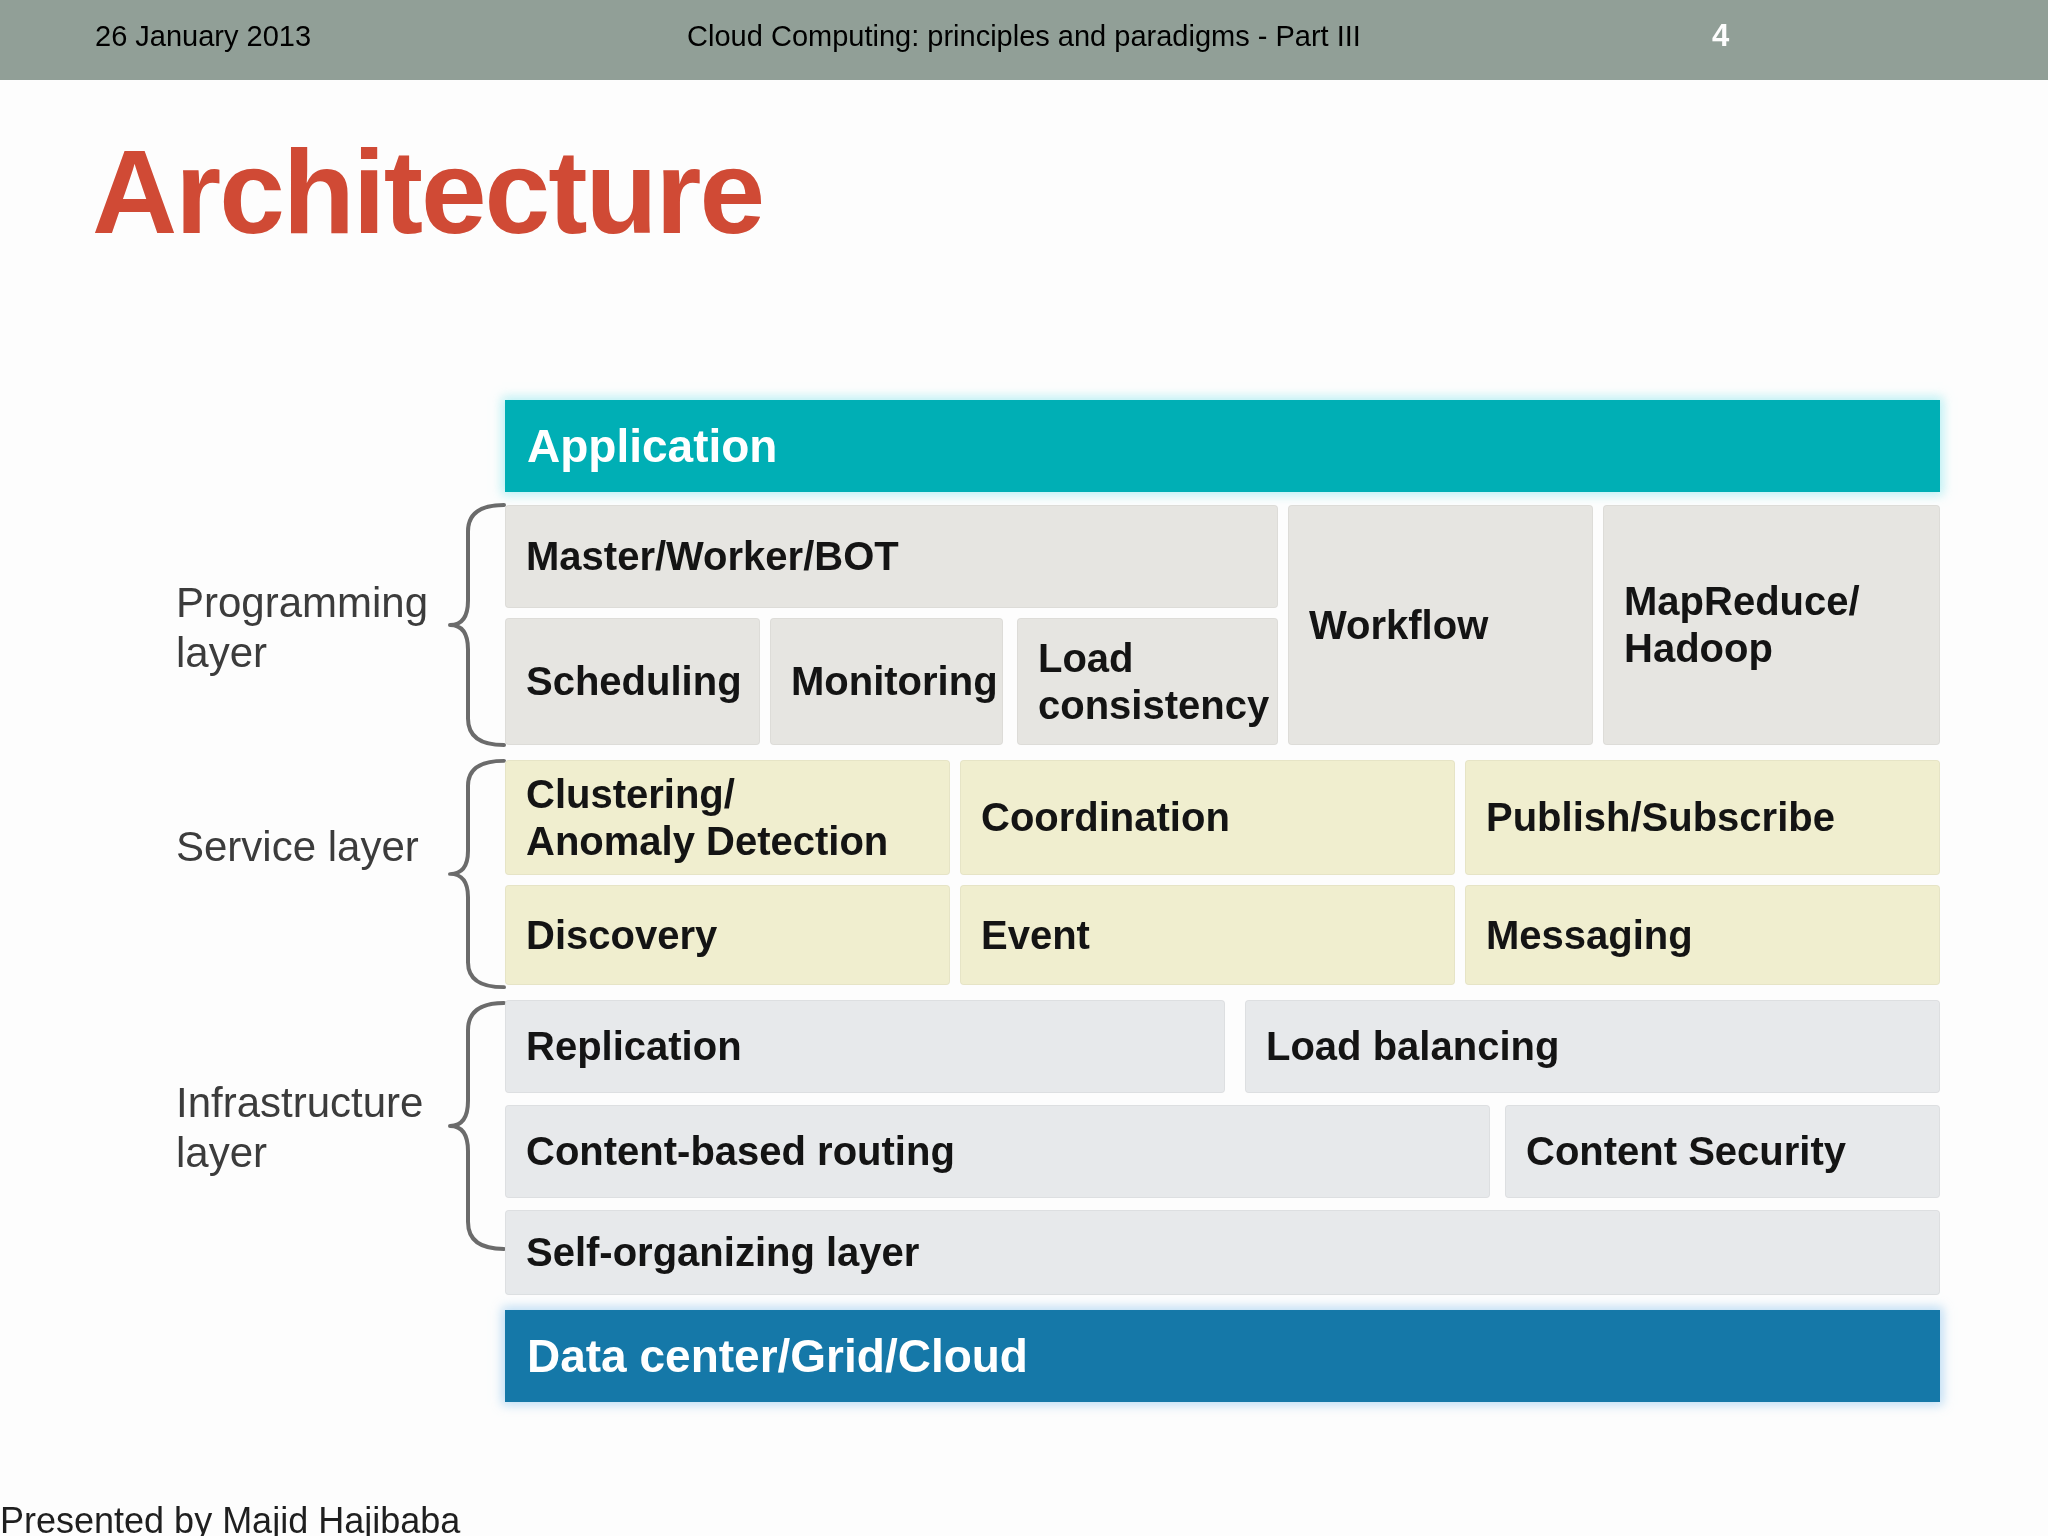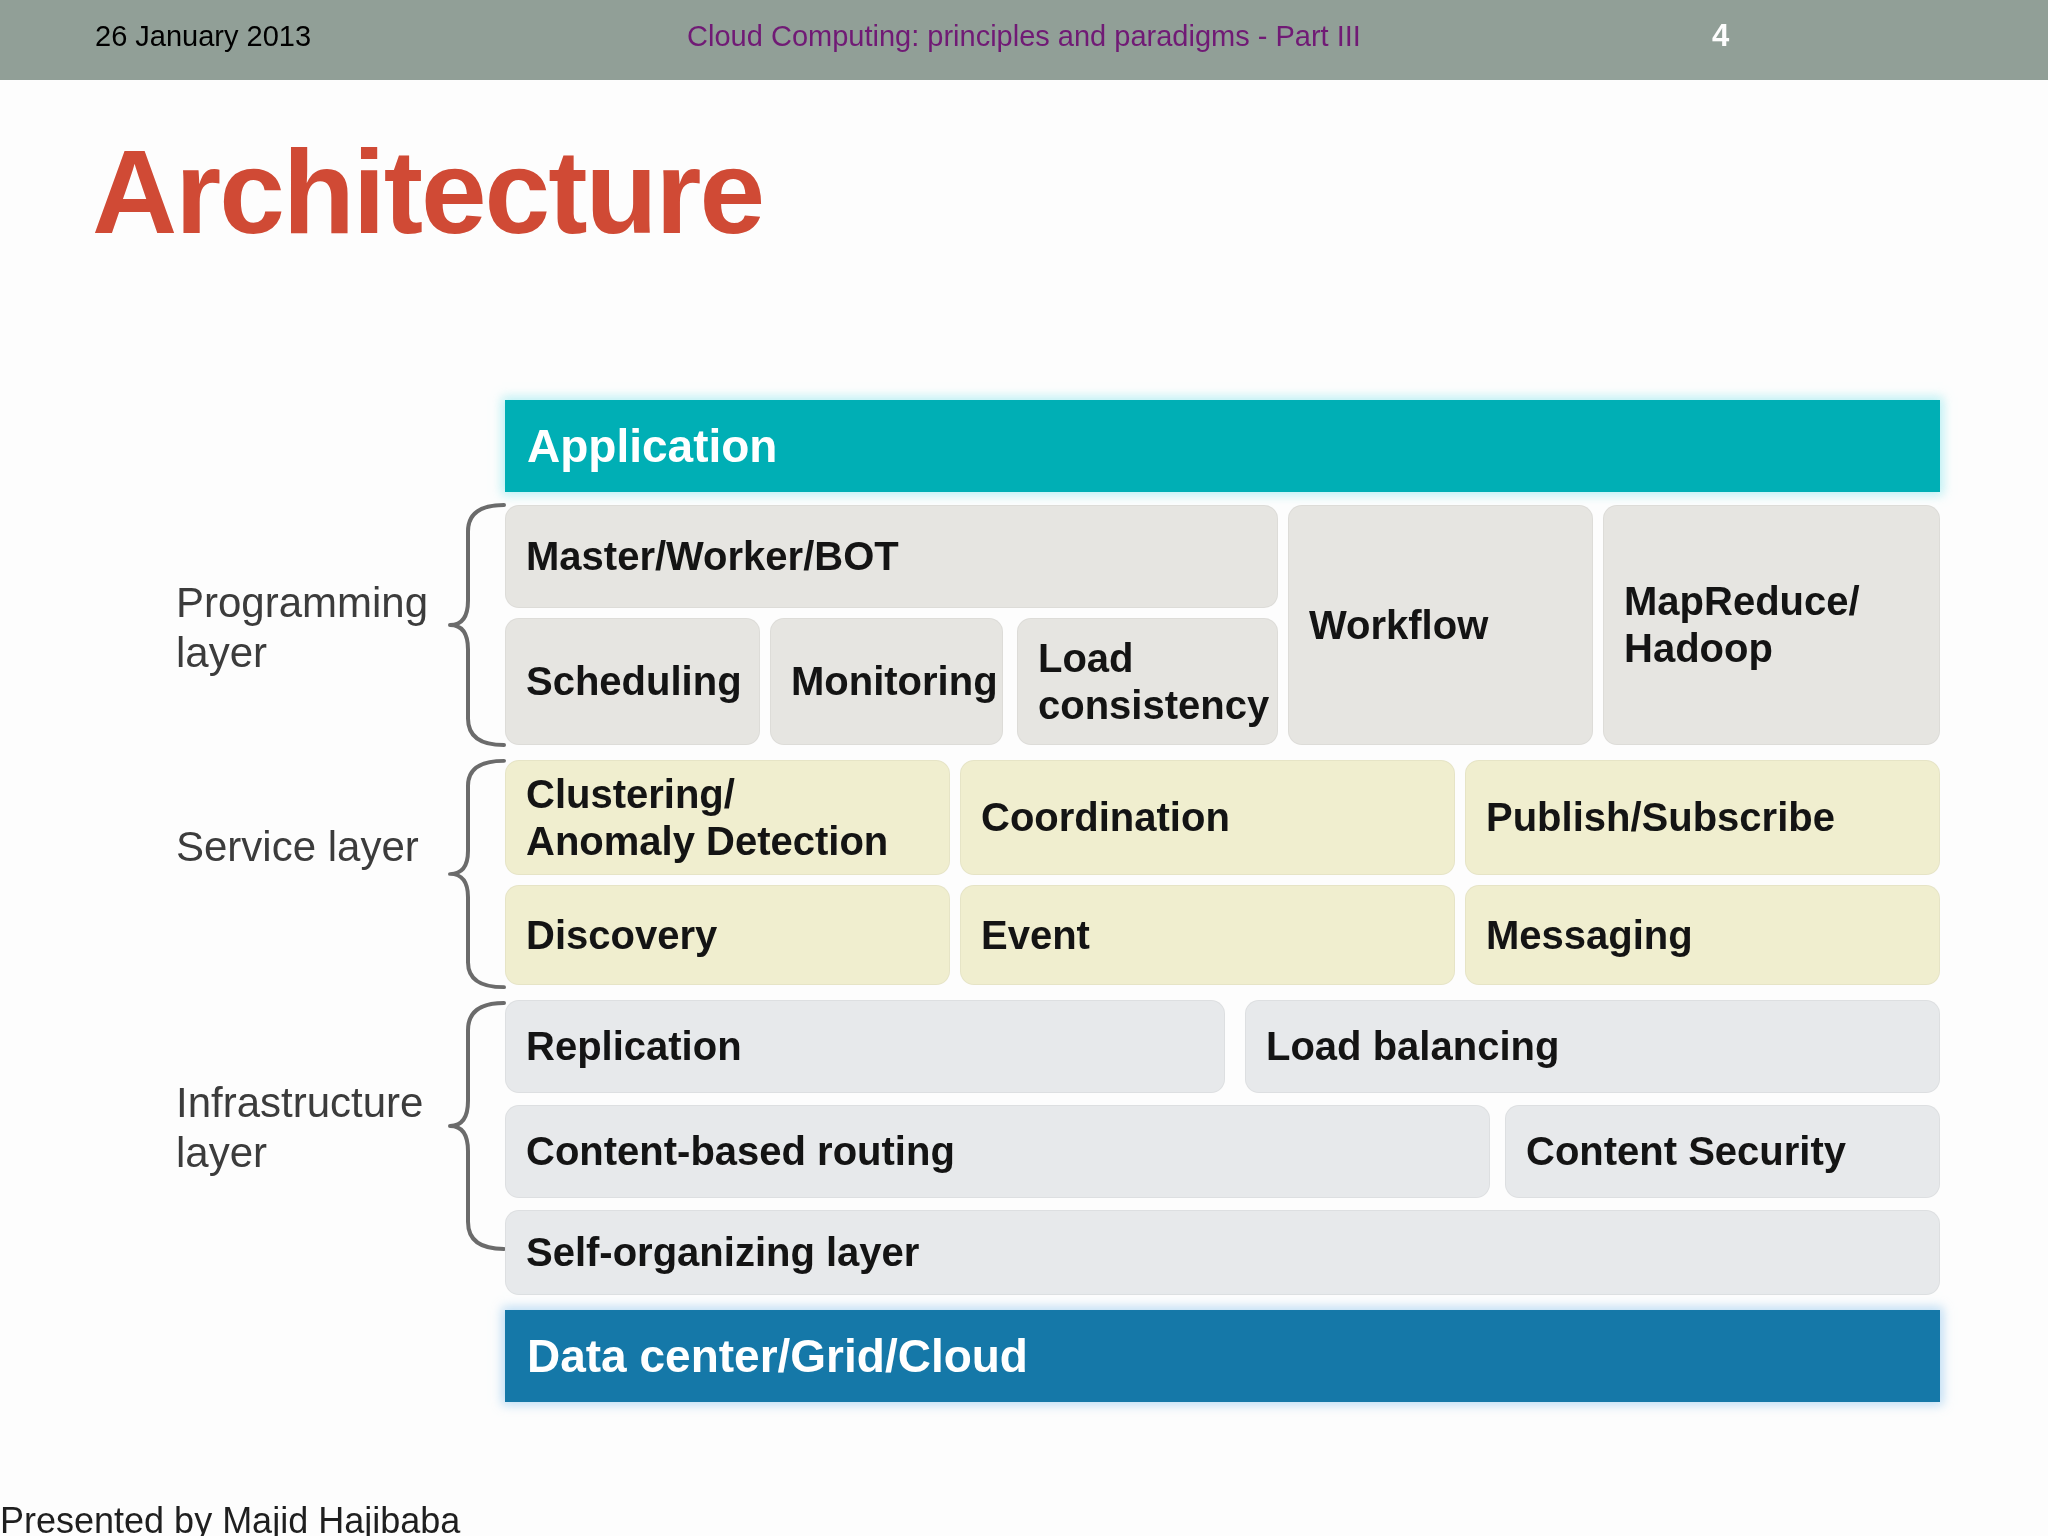--- a/index.html
+++ b/index.html
@@ -27,21 +27,21 @@
   .header{
     position:absolute;left:0;top:0;width:2048px;height:80px;
     background:var(--header-bg);
   }
   .header .date{
     position:absolute;left:95px;top:0;height:80px;line-height:72px;
     font-size:29px;color:#000000;
   }
   .header .htitle{
     position:absolute;left:0;width:2048px;top:0;height:80px;line-height:72px;
-    text-align:center;font-size:29px;color:#701a75;
+    text-align:center;font-size:29px;color:#000000;
   }
   .header .pagenum{
     position:absolute;left:1712px;top:0;height:80px;line-height:72px;
     font-size:31px;font-weight:bold;color:#fdfdfd;
   }
   
   .slide-title{
     position:absolute;left:92px;top:124px;
     font-size:118px;font-weight:bold;letter-spacing:-2px;
     color:var(--title-color);
@@ -53,21 +53,21 @@
     display:flex;align-items:center;padding-left:22px;
     font-size:46px;font-weight:bold;color:#ffffff;
   }
   .bar.app{top:0;background:var(--teal);box-shadow:0 0 10px 3px rgba(160,235,240,.75);}
   .bar.dc{top:910px;background:var(--blue);box-shadow:0 0 10px 3px rgba(160,205,240,.7);}
   .block{
     position:absolute;
     display:flex;flex-direction:column;justify-content:center;
     padding-left:20px;padding-right:8px;
     font-size:40px;font-weight:bold;color:var(--block-text);
-    line-height:47px;border-radius:14px;
+    line-height:47px;border-radius:4px;
     border:1px solid rgba(0,0,0,0.04);
   }
   .block.prog{background:var(--prog-block);}
   .block.svc{background:var(--service-block);}
   .block.infra{background:var(--infra-block);}
   
   .b-master{left:0;top:105px;width:773px;height:103px;}
   .b-sched{left:0;top:218px;width:255px;height:127px;}
   .b-mon{left:265px;top:218px;width:233px;height:127px;}
   .b-task{left:512px;top:218px;width:261px;height:127px;}

